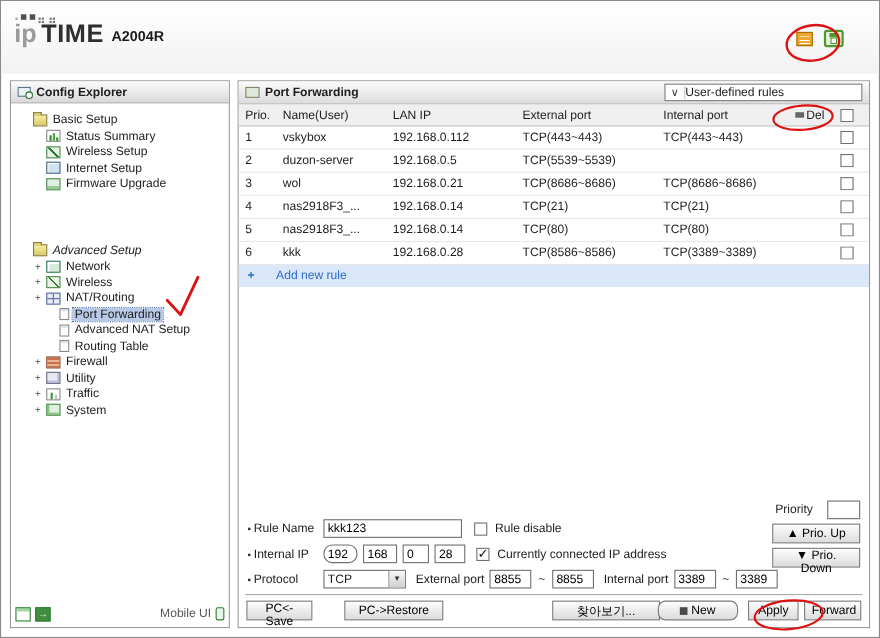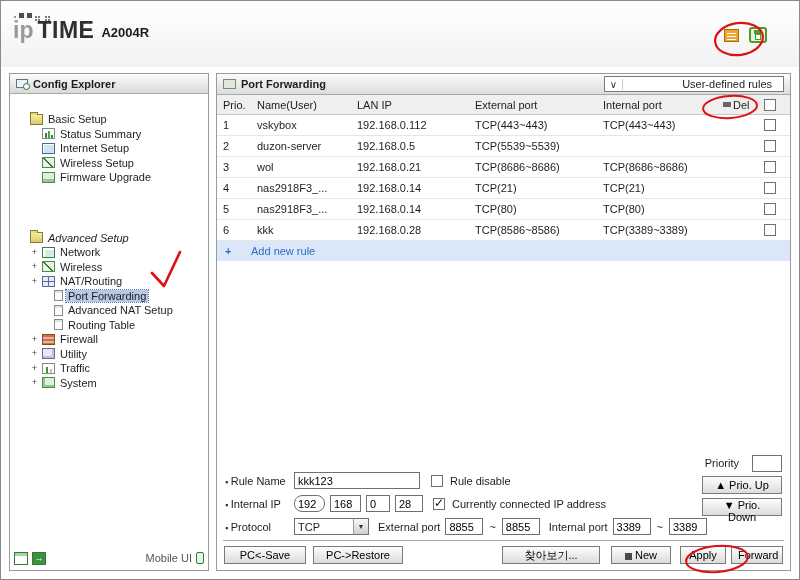--- a/index.html
+++ b/index.html
@@ -72,21 +72,21 @@
   .phone-icon { width:8px; height:12px; border:1px solid #2e7d32; border-radius:2px; background:#e8f5e9; }
 
   
   .main { position:absolute; left:215px; top:72px; right:8px; bottom:8px; border:1px solid #9a9a9a; background:#fff; }
   .main-header { height:21px; background:linear-gradient(#fbfbfb,#dcdcdc); border-bottom:1px solid #aaa;
                  display:flex; align-items:center; gap:5px; padding:0 6px; font-weight:bold; }
   .hicon { width:13px; height:10px; background:#dfe8d8; border:1px solid #7a8a6a; flex:none; }
   .rules-filter { margin-left:auto; width:180px; height:16px; border:1px solid #7a7a7a; background:#fff;
                   display:flex; align-items:center; font-weight:normal; cursor:default; }
   .rules-filter .chev { width:18px; text-align:center; font-size:10px; color:#333; border-right:1px solid #c8c8c8; }
-  .rules-filter .lab { flex:1; text-align:right; padding-right:11px; }
+  .rules-filter .lab { flex:1; text-align:left; padding-right:11px; }
 
   .grid-head, .grid-row { display:grid; grid-template-columns:34px 100px 118px 128px 120px 38px 25px;
                           align-items:center; padding-left:2px; }
   .grid-head { height:20px; background:#efefef; border-bottom:1px solid #c6c6c6; }
   .grid-row  { height:21px; border-bottom:1px solid #e6e6e6; }
   .cell { padding-left:4px; overflow:hidden; white-space:nowrap; }
   .c-del { display:flex; align-items:center; }
   .delicon { width:8px; height:5px; background:#666; margin-right:2px; flex:none; }
   .c-cb { display:flex; justify-content:center; padding-left:0; }
   .add-row { height:20px; background:#d9e7f8; display:flex; align-items:center; color:#2e6ccc; cursor:pointer; }
@@ -110,24 +110,24 @@
   .flabel::before { content:"▪ "; font-size:9px; color:#333; }
   .tilde { padding:0 1px; }
   .cb-label { margin-left:2px; }
 
   .prio-block { position:absolute; right:8px; bottom:54px; width:80px; }
   .prio-row { display:flex; align-items:center; justify-content:flex-end; gap:13px; height:18px; }
   .prio-btn { display:block; width:80px; margin-top:4px; text-align:center; height:18px; }
 
   .btnbar { position:absolute; left:6px; right:6px; bottom:4px; height:26px; border-top:1px solid #aaa; }
   .btnbar .btn { position:absolute; top:5px; }
-  .b-pcsave   { left:1px;  width:82px; }
+  .b-pcsave   { left:1px;  width:60px; }
   .b-pcrestore{ left:90px; width:90px; }
   .b-browse   { left:279px; width:98px; }
-  .b-new      { right:113px; width:60px; }
+  .b-new      { right:113px; width:73px;border-radius:7px; }
   .b-apply    { right:58px;  width:46px; }
   .b-cancel   { right:1px;   width:52px; }
   .newicon { display:inline-block; width:7px; height:7px; background:#4a4a4a; margin-right:3px; vertical-align:-1px; }
 
   .annotations { position:absolute; inset:0; pointer-events:none; z-index:50; }
 </style>
 </head>
 <body>
 
 <div class="page">
@@ -152,39 +152,39 @@
       <span class="save-icon"></span>
     </div>
   </div>
 
   <div class="sidebar">
     <div class="panel-header">
       <span class="cicon"></span>
       <span>Config Explorer</span>
     </div>
     <div class="tree">
-        <div class="titem" style="padding-left: 8px; margin-top: 10px;">
+        <div class="titem" style="padding-left: 8px;">
           <span class="exp"></span>
           <span class="ticon ticon-folder"></span>
           <span class="tlabel">Basic Setup</span>
         </div>
         <div class="titem" style="padding-left: 20px;">
           <span class="exp"></span>
           <span class="ticon ticon-chart"></span>
           <span class="tlabel">Status Summary</span>
         </div>
         <div class="titem" style="padding-left: 20px;">
           <span class="exp"></span>
+          <span class="ticon ticon-wifi"></span>
+          <span class="tlabel">Wireless Setup</span>
+        </div>
+        <div class="titem" style="padding-left: 20px;">
+          <span class="exp"></span>
           <span class="ticon ticon-monitor"></span>
           <span class="tlabel">Internet Setup</span>
-        </div>
-        <div class="titem" style="padding-left: 20px;">
-          <span class="exp"></span>
-          <span class="ticon ticon-wifi"></span>
-          <span class="tlabel">Wireless Setup</span>
         </div>
         <div class="titem" style="padding-left: 20px;">
           <span class="exp"></span>
           <span class="ticon ticon-fw"></span>
           <span class="tlabel">Firmware Upgrade</span>
         </div>
         <div class="titem" style="padding-left: 8px; margin-top: 46px; font-style: italic;">
           <span class="exp"></span>
           <span class="ticon ticon-folder"></span>
           <span class="tlabel">Advanced Setup</span>

